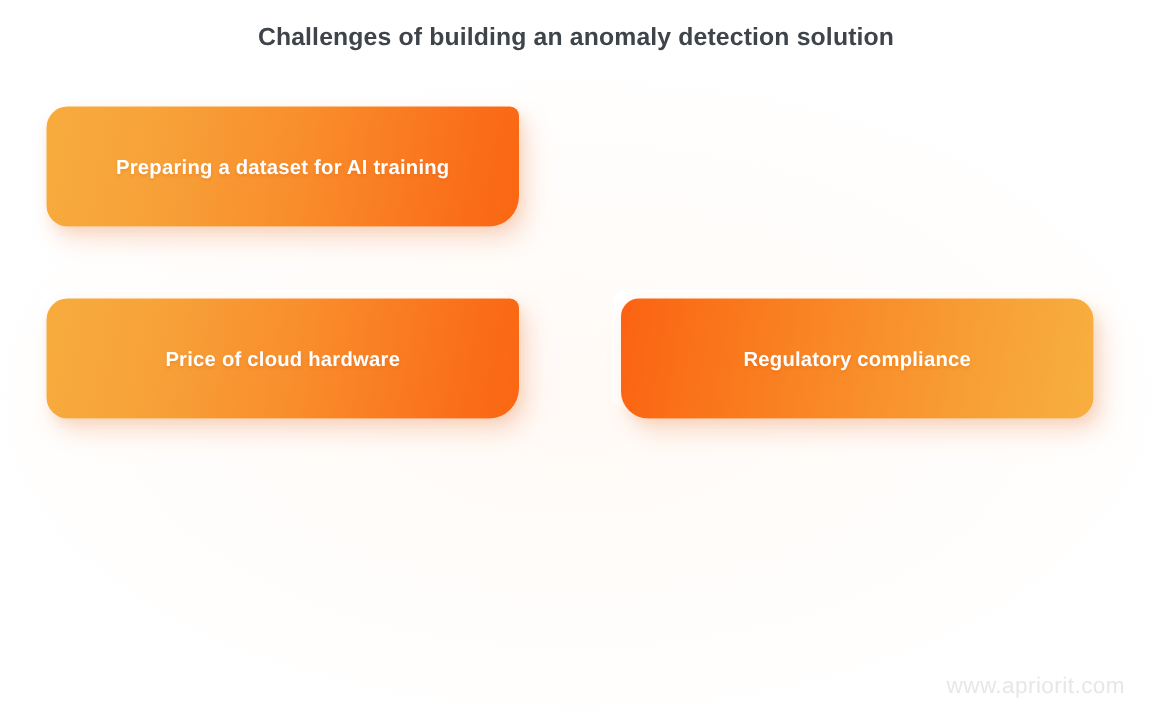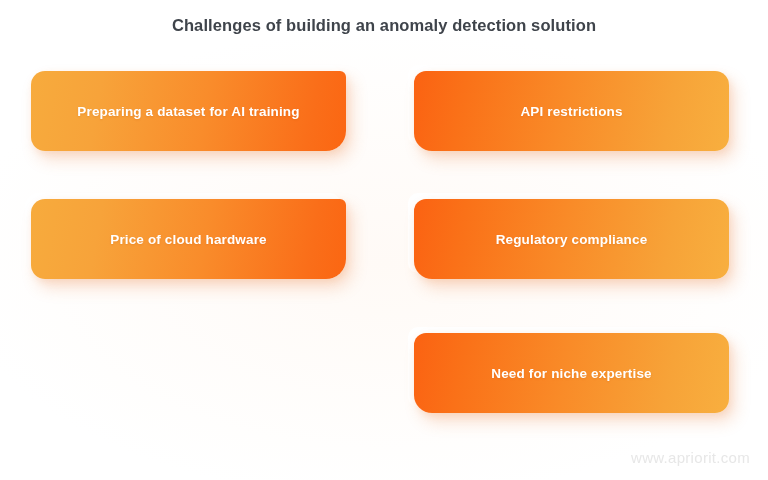--- a/index.html
+++ b/index.html
@@ -122,46 +122,34 @@
 
   <div class="grid">
 
     <div class="card dir-ltr col-left row-1">
       <div class="backing"></div>
       <div class="panel">
         <span class="label">Preparing a dataset for AI training</span>
       </div>
     </div>
 
-    <div class="card dir-rtl col-right row-1">
-      <div class="backing"></div>
-      <div class="panel">
-        <span class="label">API restrictions</span>
-      </div>
-    </div>
 
     <div class="card dir-rtl col-right row-2">
       <div class="backing"></div>
       <div class="panel">
         <span class="label">Regulatory compliance</span>
       </div>
     </div>
 
     <div class="card dir-ltr col-left row-2">
       <div class="backing"></div>
       <div class="panel">
         <span class="label">Price of cloud hardware</span>
       </div>
     </div>
 
 
-    <div class="card dir-rtl col-right row-3">
-      <div class="backing"></div>
-      <div class="panel">
-        <span class="label">Need for niche expertise</span>
-      </div>
-    </div>
 
   </div>
 
   <div class="watermark">www.apriorit.com</div>
 
 </div>
 
 </body></html>

